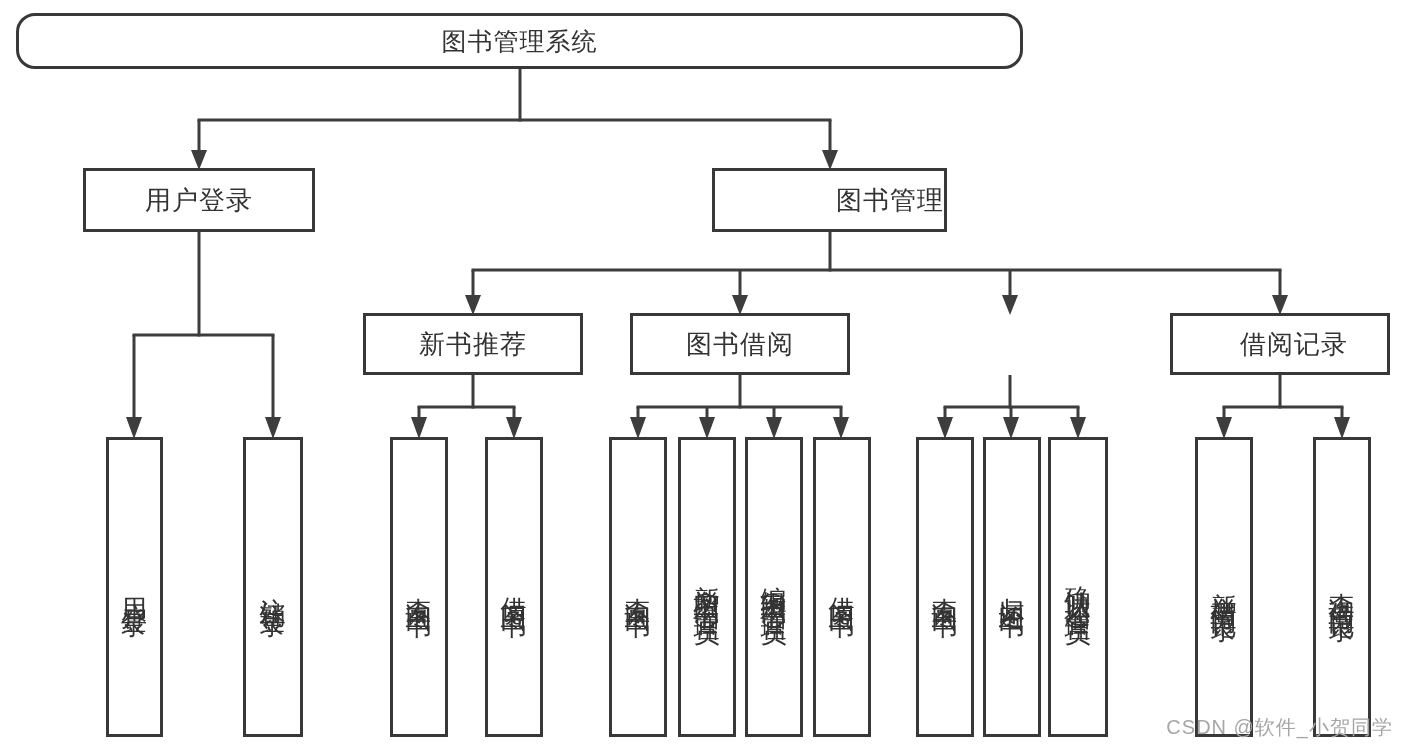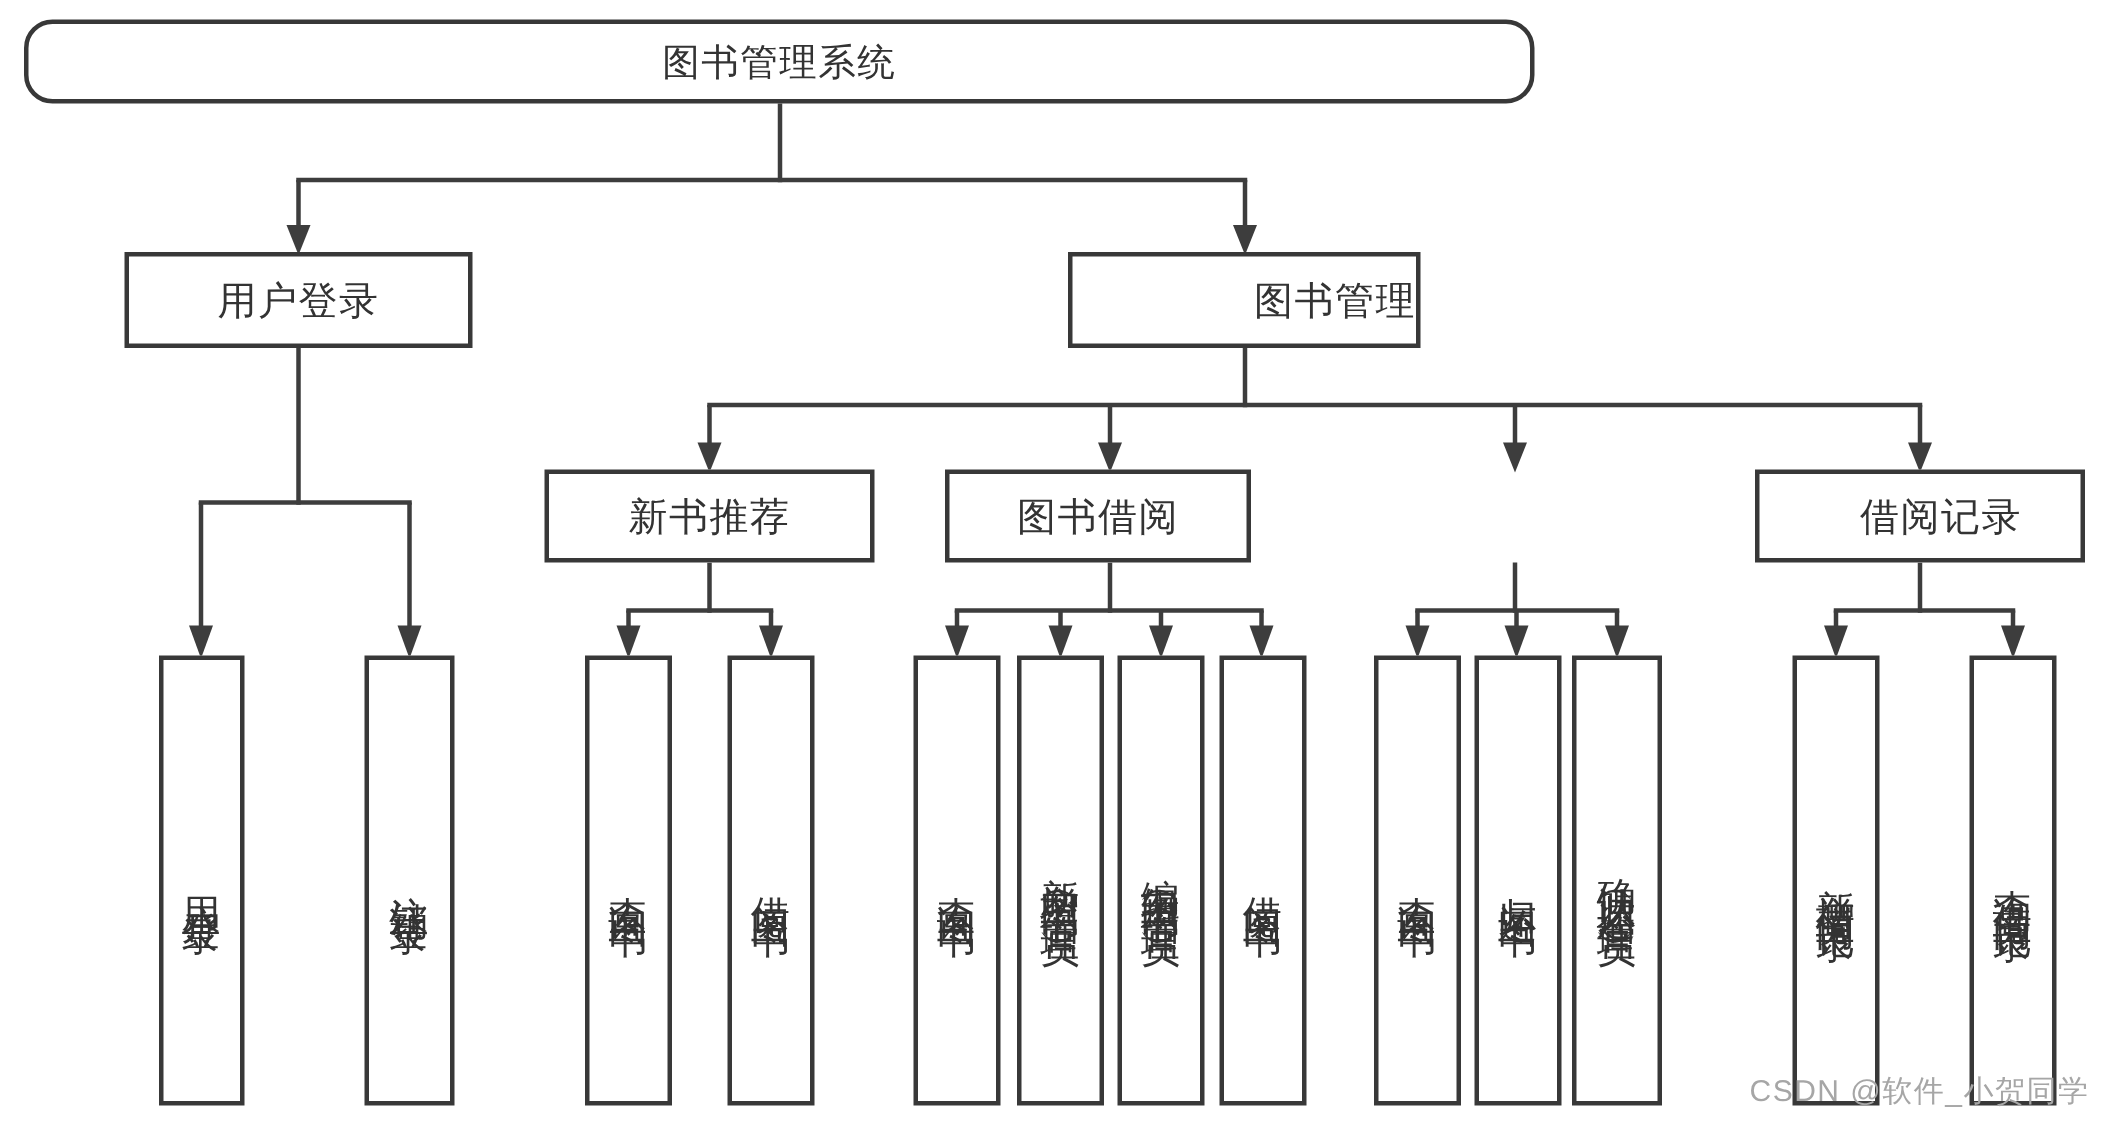--- a/index.html
+++ b/index.html
@@ -116,21 +116,21 @@
   <div class="box hbox" style="left:83px;top:168px;width:232px;height:64px;">
     <span>用户登录</span>
   </div>
   <div class="box hbox" style="left:712px;top:168px;width:235px;height:64px;justify-content:flex-end;">
     <span>图书管理</span>
   </div>
 
   <div class="box hbox" style="left:363px;top:313px;width:220px;height:62px;">
     <span>新书推荐</span>
   </div>
-  <div class="box hbox" style="left:630px;top:313px;width:204px;height:62px;">
+  <div class="box hbox" style="left:630px;top:313px;width:220px;height:62px;">
     <span>图书借阅</span>
   </div>
   <div class="box hbox" style="left:1170px;top:313px;width:220px;height:62px;padding-left:28px;">
     <span>借阅记录</span>
   </div>
 
   <div class="box leaf" style="left:106px;width:57px;">
     <span>用户登录</span>
   </div>
   <div class="box leaf" style="left:243px;width:60px;">

